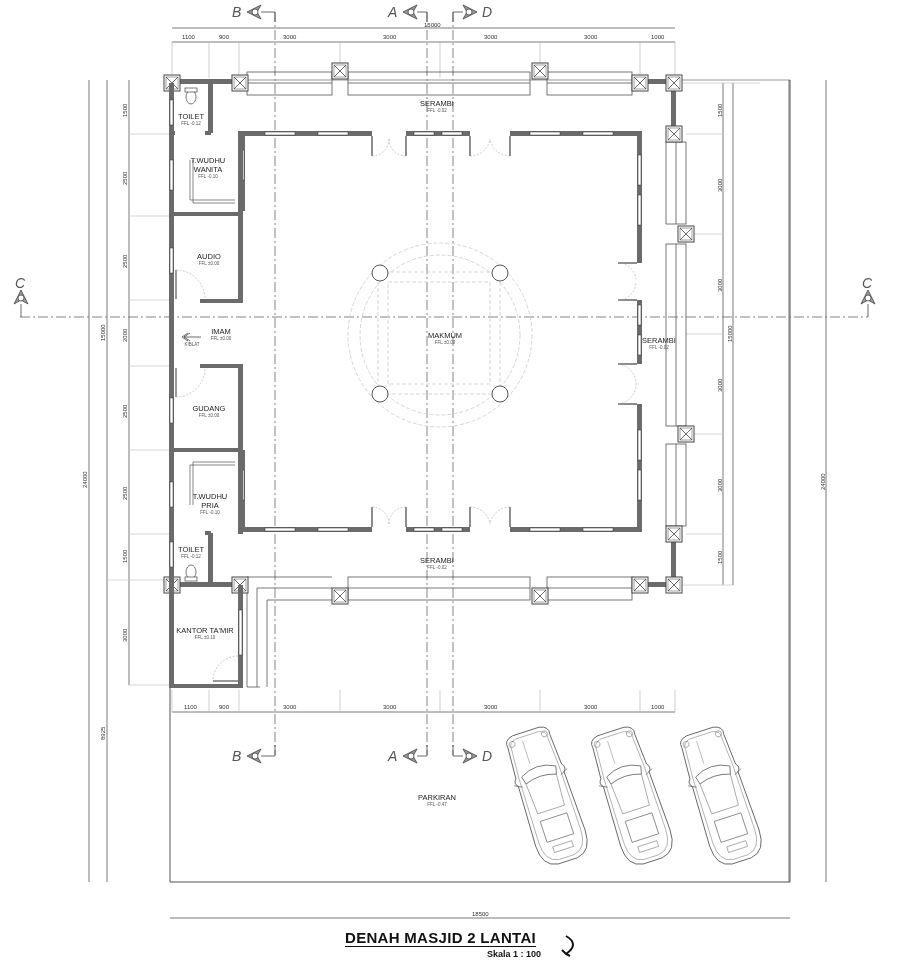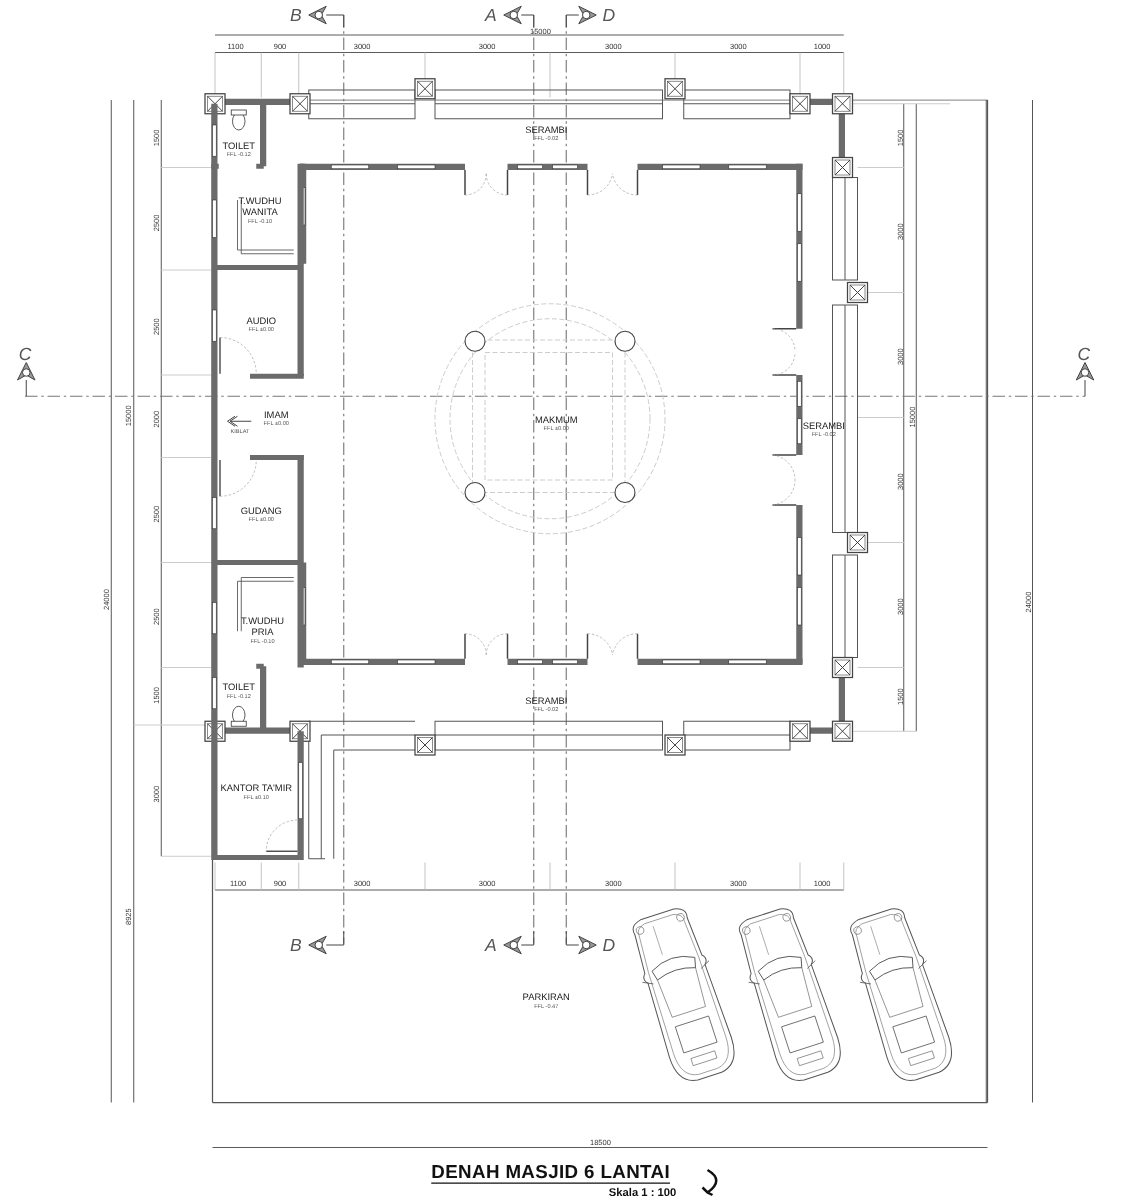--- a/index.html
+++ b/index.html
@@ -464,14 +464,14 @@
     <text class="t room" x="437" y="800">PARKIRAN</text>
     <text class="t ffl" x="437" y="806">FFL -0.47</text>
   </g>
 
   <g fill="none" stroke="#111" stroke-width="2">
     <path d="M566,936 Q580,944 566,954"></path>
     <polyline points="562,950 566,954 570,956"></polyline>
   </g>
 </svg>
 
-<div class="title">DENAH MASJID 6 LANTAI</div>
+<div class="title">DENAH MASJID 2 LANTAI</div>
 <div class="scale">Skala 1 : 100</div>
 
 </body></html>

